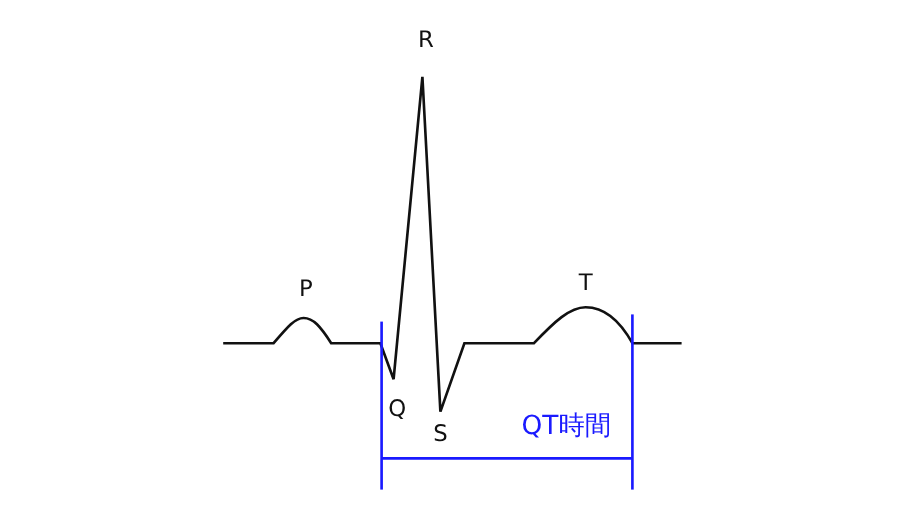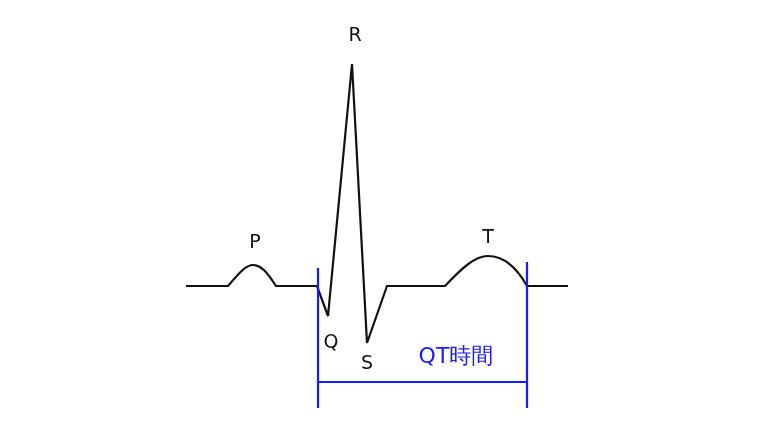--- a/index.html
+++ b/index.html
@@ -16,13 +16,13 @@
   <line x1="318" y1="268" x2="318" y2="408" stroke="#1a1aff" stroke-width="2.2"></line>
   <line x1="527" y1="262" x2="527" y2="408" stroke="#1a1aff" stroke-width="2.2"></line>
   <line x1="318" y1="382" x2="527" y2="382" stroke="#1a1aff" stroke-width="2.2"></line>
 </svg>
 
 <div class="lbl" style="left:355px; top:34px;">R</div>
 <div class="lbl" style="left:255px; top:241px;">P</div>
 <div class="lbl" style="left:488px; top:236px;">T</div>
 <div class="lbl" style="left:331px; top:341px;">Q</div>
 <div class="lbl" style="left:367px; top:362px;">S</div>
-<div class="lbl qt" style="left:456px; top:356px;">QT時間</div>
+<div class="lbl qt" style="left:472px; top:356px;">QT時間</div>
 
 </body></html>

